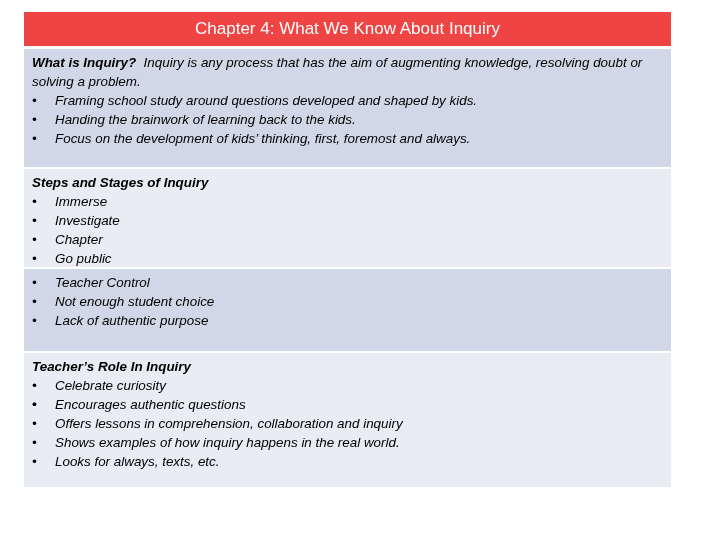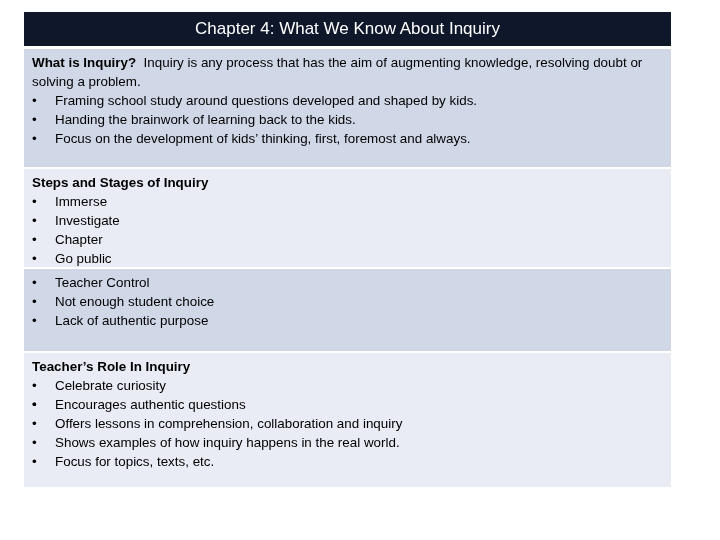--- a/index.html
+++ b/index.html
@@ -1,22 +1,22 @@
 <!DOCTYPE html>
 <html><head>
   <meta charset="utf-8">
   <style>
     html, body { margin:0; padding:0; background:#ffffff; }
     body { width:720px; height:540px; position:relative; overflow:hidden;
       font-family: "Liberation Sans", "DejaVu Sans", sans-serif; color:#000; }
     .table { position:absolute; left:24px; top:12px; width:647px; }
-    .header { height:34px; background:#0f172a; color:#fff; display:flex; align-items:center;
+    .header { height:34px; background:#ef4444; color:#fff; display:flex; align-items:center;
       justify-content:center; font-size:17px; border-bottom:3px solid #ffffff; }
     .row { box-sizing:border-box; padding:4px 8px 12px 8px; font-size:13.4px; line-height:19px;
-      border-bottom:2px solid #ffffff; }
+      border-bottom:2px solid #ffffff;font-style:italic; }
     .row.dark { background:#d0d8e8; }
     .row.light { background:#e9ebf5; }
     .row-title { font-weight:bold; }
     ul { list-style:none; margin:0; padding:0; }
     li { position:relative; padding-left:23px; }
     li .bullet { position:absolute; left:0; top:0; }
   </style>
 </head>
 <body>
 
@@ -51,16 +51,16 @@
   </div>
 
   <div class="row light" style="height:134px; border-bottom:none">
     <div class="row-title">Teacher’s Role In Inquiry</div>
     <ul>
       <li><span class="bullet">•</span><span>Celebrate curiosity</span></li>
       <li><span class="bullet">•</span></li>
       <li><span class="bullet">•</span><span>Encourages authentic questions</span></li>
       <li><span class="bullet">•</span><span>Offers lessons in comprehension, collaboration and inquiry</span></li>
       <li><span class="bullet">•</span><span>Shows examples of how inquiry happens in the real world.</span></li>
-      <li><span class="bullet">•</span><span>Focus for topics, texts, etc.</span></li>
+      <li><span class="bullet">•</span><span>Looks for always, texts, etc.</span></li>
     </ul>
   </div>
 </div>
 
 </body></html>

